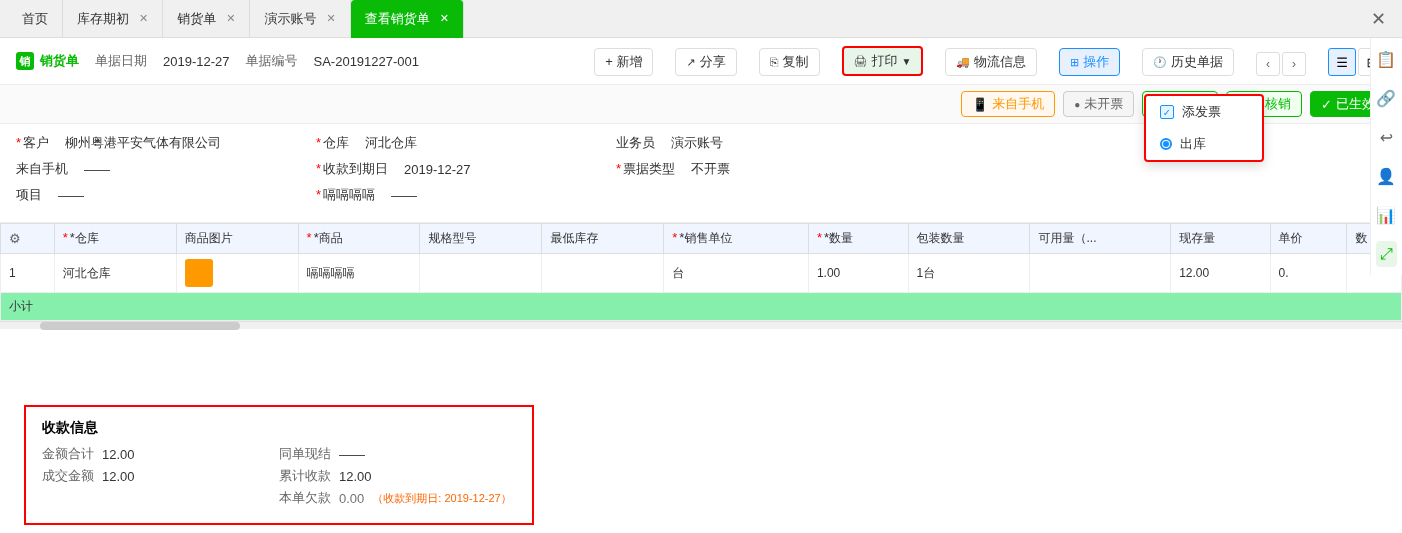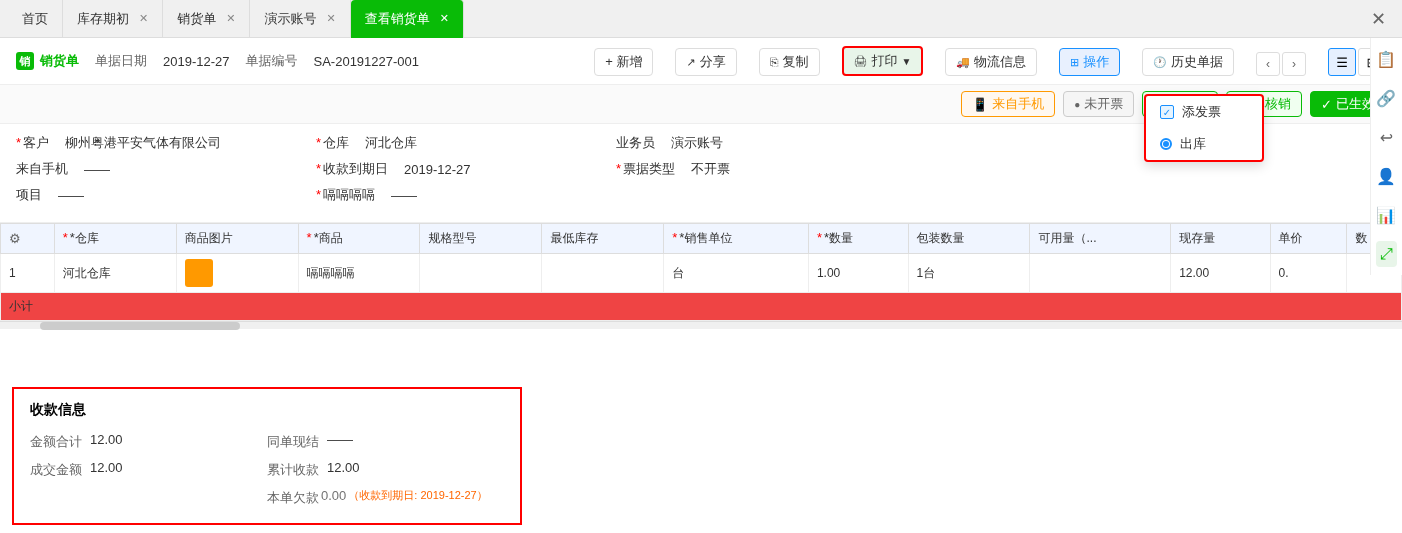--- a/index.html
+++ b/index.html
@@ -75,27 +75,27 @@
     .field-label.required::before { content: '*'; color: #f00; margin-right: 2px; }
     .field-value { color: #333; min-width: 120px; }
     .add-note { color: #ff9900; cursor: pointer; display: flex; align-items: center; gap: 3px; }
 
     
     .table-area { flex: 1; overflow: auto; }
     table { width: 100%; border-collapse: collapse; }
     thead tr { background: #f0f5ff; }
     th { padding: 6px 8px; border: 1px solid #ddd; color: #333; font-weight: normal; text-align: left; white-space: nowrap; font-size: 12px; }
     td { padding: 5px 8px; border: 1px solid #eee; color: #333; font-size: 12px; vertical-align: middle; }
-    .row-subtotal td { background: #ef4444; }
+    .row-subtotal td { background: #86efac; }
     .gear-icon { color: #666; cursor: pointer; }
     .col-required::before { content: '*'; color: #f00; margin-right: 2px; }
     .product-img { width: 28px; height: 28px; background: #ff9900; border-radius: 3px; }
     .payment-title { font-weight: bold; font-size: 14px; margin-bottom: 8px; }
     .payment-row { display: flex; align-items: center; gap: 8px; margin-bottom: 4px; }
-    .payment-label { color: #666; white-space: nowrap; margin-top: 6px; }
+    .payment-label { color: #666; white-space: nowrap; }
     .payment-value { color: #333; }
     .payment-value.red { color: #737373; }
 
     
     .dropdown-menu {
       position: absolute; top: 94px; right: 138px; background: #fff; border: 1px solid #ddd;
       border-radius: 4px; box-shadow: 0 4px 12px rgba(0,0,0,0.15); z-index: 100; min-width: 120px;
       border-top: 2px solid #f00; border: 2px solid #f00;
     }
     .dropdown-item {
@@ -317,40 +317,40 @@
         </tbody>
       </table>
 
       <div class="scrollbar-area">
         <div class="scrollbar-thumb"></div>
       </div>
     </div>
 
   </div>
 
-  <div style="position:absolute; bottom:8px; left:12px; width:510px; border:2px solid #f00; background:#fff; padding:12px 16px; z-index:10;">
+  <div style="position:absolute; bottom:8px; left:24px; width:510px; border:2px solid #f00; background:#fff; padding:12px 16px; z-index:10;">
     <div class="payment-title">收款信息</div>
     <div style="display:grid; grid-template-columns:1fr 1fr; gap:0;">
       <div class="payment-row">
         <span class="payment-label">金额合计</span>
         <span class="payment-value">12.00</span>
       </div>
       <div class="payment-row">
         <span class="payment-label">同单现结</span>
         <span class="payment-value">——</span>
       </div>
       <div class="payment-row">
         <span class="payment-label">成交金额</span>
         <span class="payment-value">12.00</span>
       </div>
       <div class="payment-row">
         <span class="payment-label">累计收款</span>
         <span class="payment-value">12.00</span>
       </div>
-      <div style="grid-column:2; display:flex; align-items:center; gap:2px; margin-bottom:4px;">
+      <div style="grid-column:2; display:flex; align-items:center; gap:8px; margin-bottom:4px;">
         <span class="payment-label">本单欠款</span>
         <span class="payment-value red">0.00</span>
         <span style="color:#ff6600; font-size:11px;">（收款到期日: 2019-12-27）</span>
       </div>
     </div>
   </div>
 
   <div class="dropdown-menu">
     <div class="dropdown-item">
       <div style="width:14px; height:14px; border:1px solid #1890ff; background:#e6f4ff; display:flex; align-items:center; justify-content:center; border-radius:2px;">

